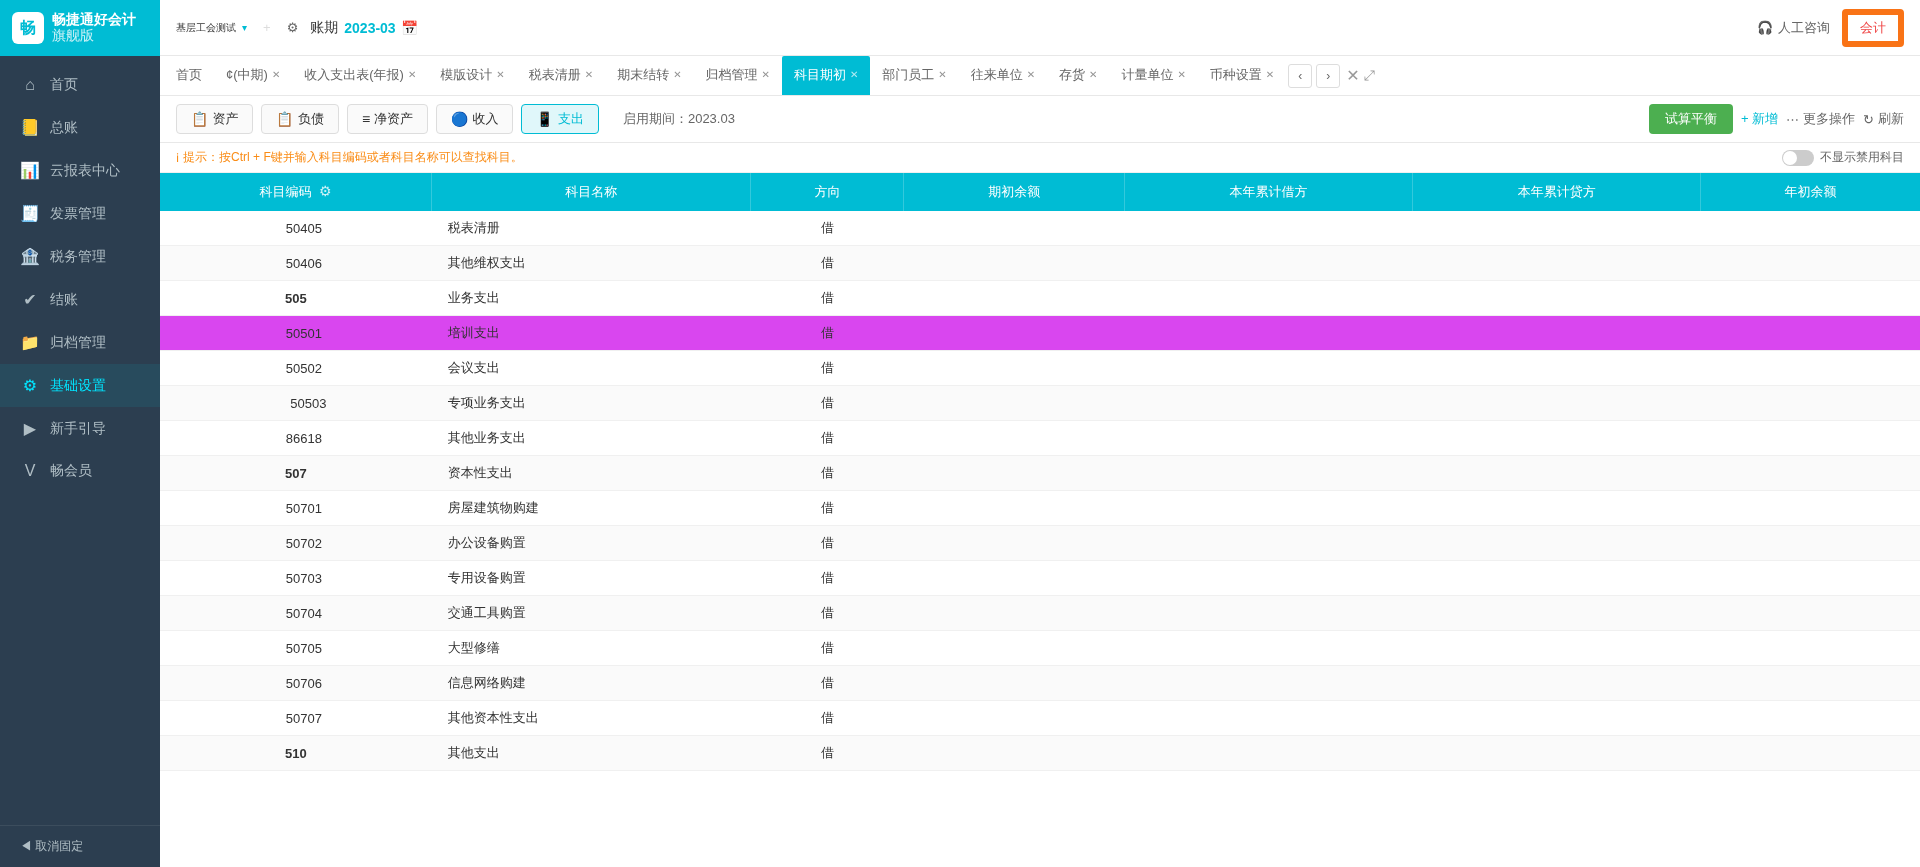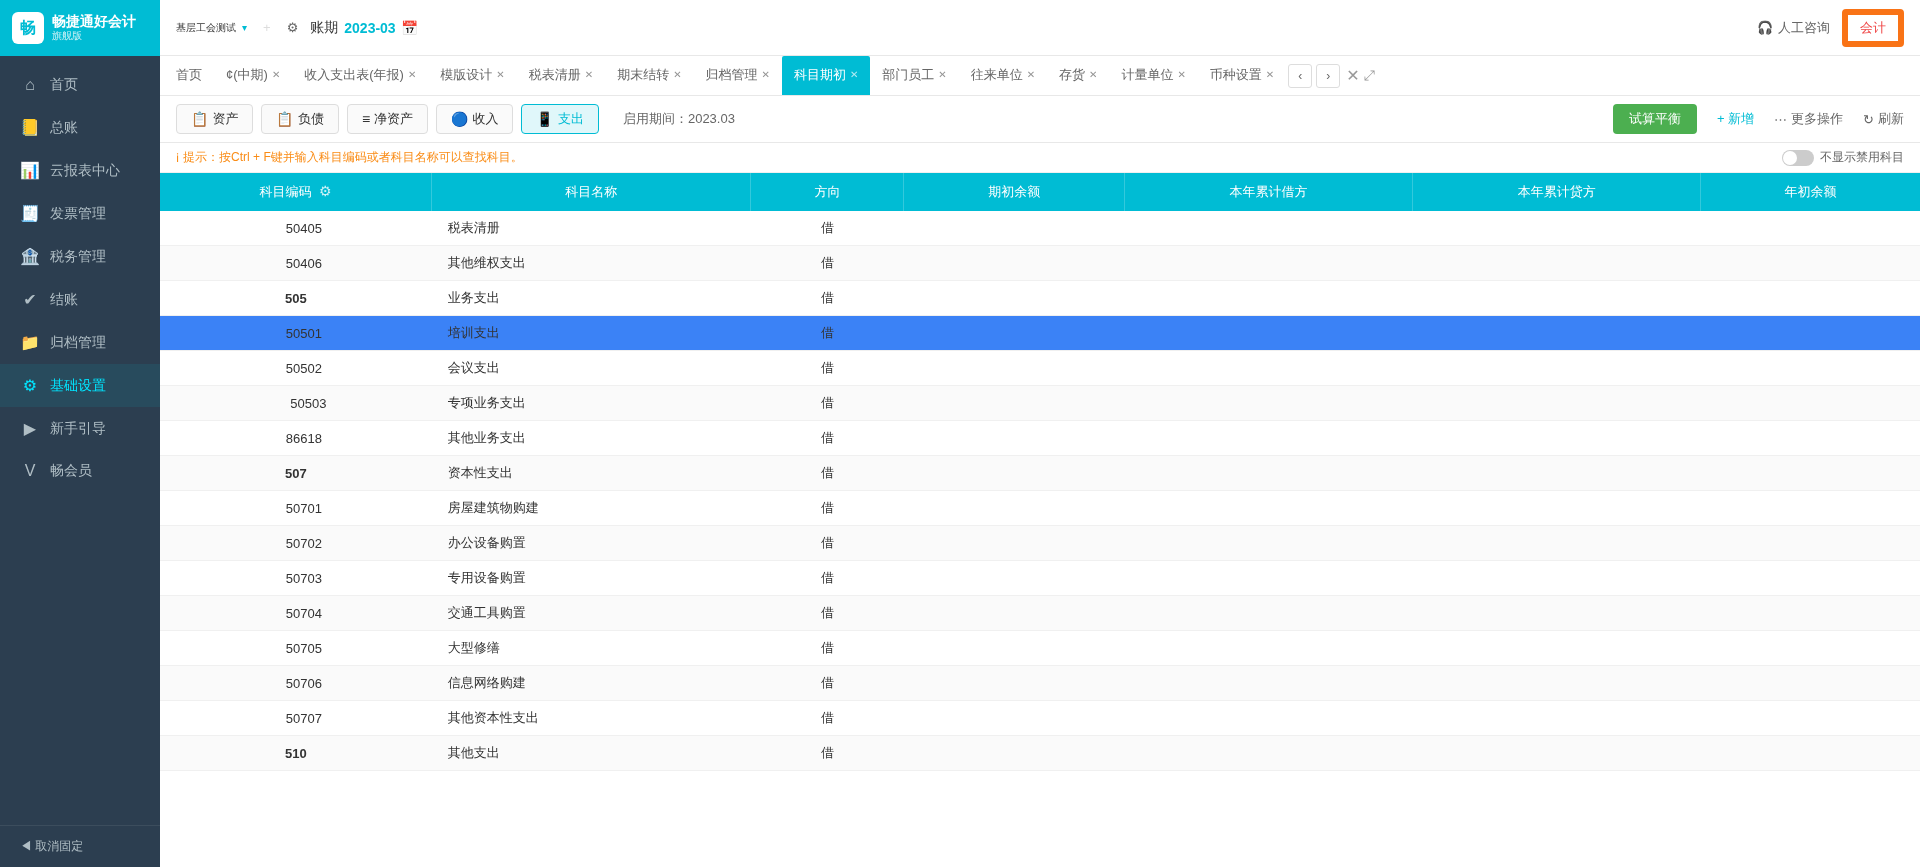--- a/index.html
+++ b/index.html
@@ -26,21 +26,21 @@
     .sidebar-logo-icon {
       width: 32px; height: 32px;
       background: #fff;
       border-radius: 6px;
       display: flex; align-items: center; justify-content: center;
       color: #00bcd4;
       font-weight: bold;
       font-size: 16px;
     }
     .sidebar-logo-text { font-size: 14px; font-weight: bold; color: #fff; line-height: 1.2; }
-    .sidebar-logo-sub { font-size: 10px; color: rgba(255,255,255,0.8); }
+    .sidebar-logo-sub { font-size: 14px; color: rgba(255,255,255,0.8); }
     .sidebar-nav { flex: 1; padding: 8px 0; overflow-y: auto; }
     .sidebar-item {
       display: flex; align-items: center; gap: 10px;
       padding: 12px 20px;
       cursor: pointer;
       color: #b0bec5;
       font-size: 14px;
       transition: background 0.2s;
     }
     .sidebar-item.active { color: #00e5ff; background: rgba(0,229,255,0.08); }
@@ -144,21 +144,21 @@
       border: 1px solid #ddd;
       background: #fafafa;
     }
     .cat-tab.active {
       background: #e0f7fa;
       border-color: #00bcd4;
       color: #00bcd4;
     }
     .cat-tab-icon { font-size: 14px; }
     .period-label { margin-left: 16px; color: #666; font-size: 13px; }
-    .action-right { margin-left: auto; display: flex; align-items: center; gap: 20px; }
+    .action-right { margin-left: auto; display: flex; align-items: center; gap: 8px; }
     .btn-balance {
       background: #4caf50;
       color: #fff;
       border: none;
       padding: 6px 16px;
       border-radius: 4px;
       cursor: pointer;
       font-size: 13px;
       font-weight: 500;
     }
@@ -459,21 +459,21 @@
     </tr>
             <tr class="row-level-0" style="background: rgb(255, 255, 255);">
       <td style="">505</td>
       <td>业务支出</td>
       <td>借</td>
       <td></td>
       <td></td>
       <td></td>
       <td></td>
     </tr>
-            <tr class="row-level-1" style="background: #3b82f6;">
+            <tr class="row-level-1" style="background: #d946ef;">
       <td style="padding-left:32px;">50501</td>
       <td>培训支出</td>
       <td>借</td>
       <td></td>
       <td></td>
       <td></td>
       <td></td>
     </tr>
             <tr class="row-level-1" style="background: rgb(255, 255, 255);">
       <td style="padding-left:32px;">50502</td>

